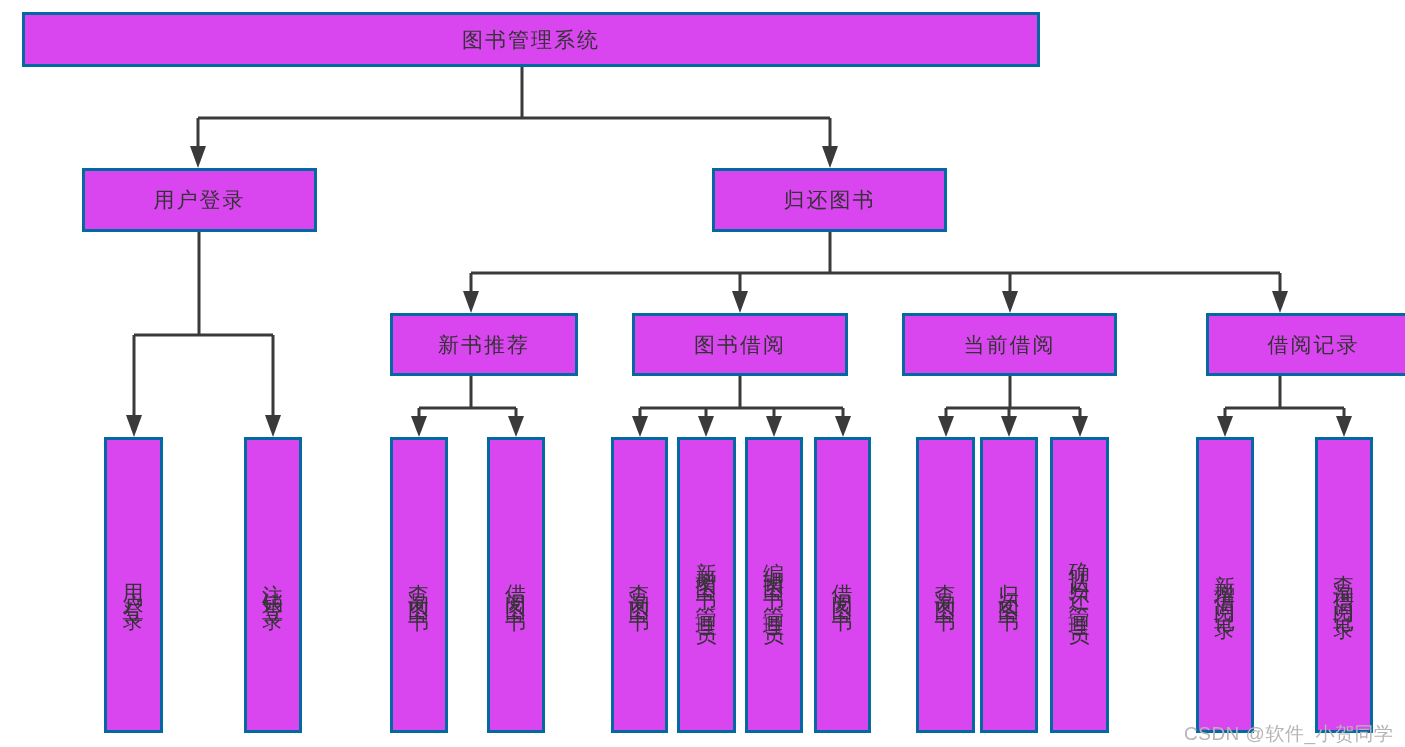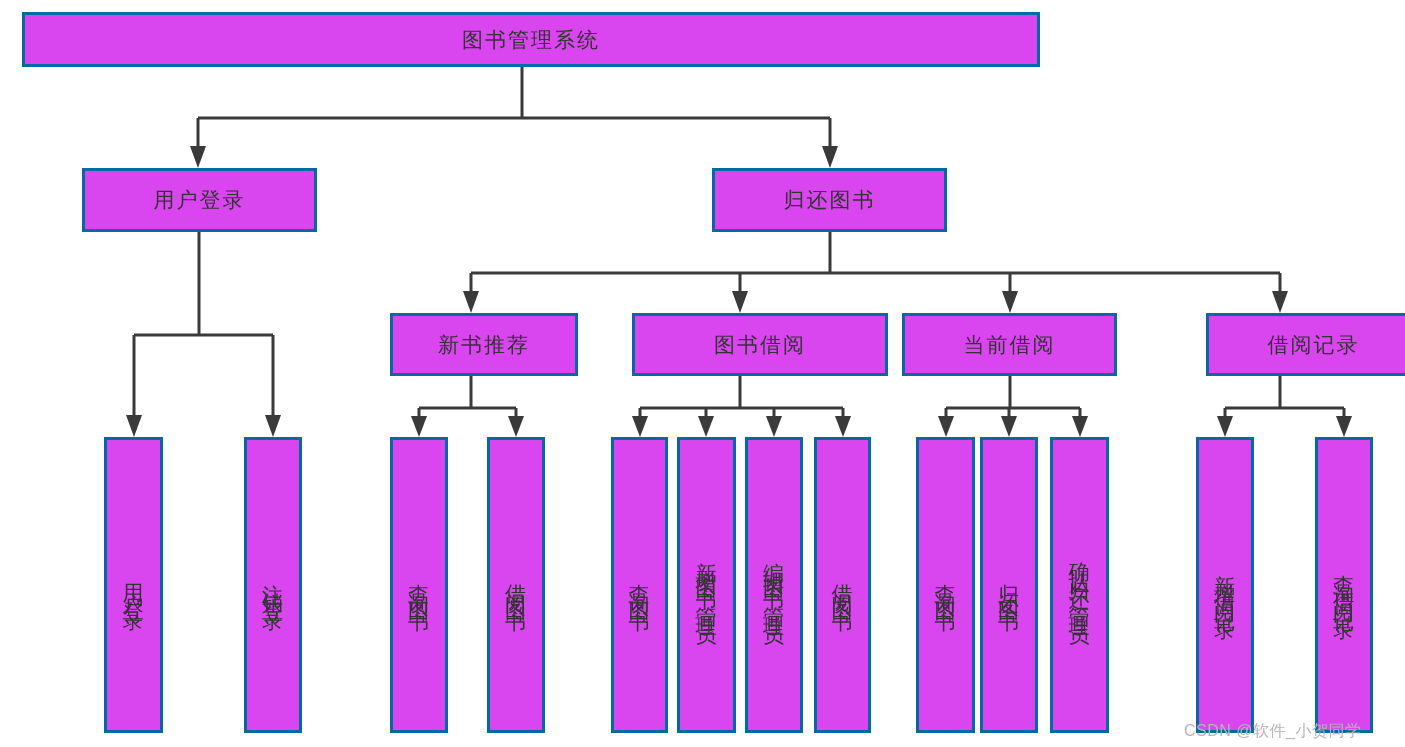--- a/index.html
+++ b/index.html
@@ -18,40 +18,40 @@
   }
   .leaf span{
     writing-mode:vertical-rl;text-orientation:mixed;
     letter-spacing:9px;font-size:21px;line-height:1;white-space:nowrap;
   }
   
   .n-root{left:22px;top:12px;width:1018px;height:55px;}
   .n-user-login{left:82px;top:168px;width:235px;height:64px;}
   .n-book-mgmt{left:712px;top:168px;width:235px;height:64px;}
   .n-new-rec{left:363px;top:313px;width:188px;height:63px;margin-left:27px;}
-  .n-book-borrow{left:632px;top:313px;width:256px;height:63px;}
+  .n-book-borrow{left:632px;top:313px;width:216px;height:63px;}
   .n-current{left:902px;top:313px;width:215px;height:63px;font-family:Liberation Serif, serif;}
   .n-records{left:1172px;top:313px;width:215px;height:63px;margin-left:34px;}
   
   .l-user-login{left:104px;width:59px;}
   .l-logout{left:244px;}
   .l-rec-q{left:390px;}
   .l-rec-b{left:487px;}
   .l-bb-q{left:611px;width:57px;}
   .l-bb-a{left:677px;width:59px;}
   .l-bb-e{left:745px;}
   .l-bb-b{left:814px;width:57px;}
   .l-cb-q{left:916px;width:59px;}
   .l-cb-r{left:980px;}
   .l-cb-c{left:1050px;width:59px;}
   .l-br-a{left:1196px;}
   .l-br-q{left:1315px;}
   .watermark{
     position:absolute;left:1184px;top:721px;z-index:5;
-    color:#b5b5b5;font-size:16px;letter-spacing:0.5px;white-space:nowrap;
+    color:#b5b5b5;font-size:19px;letter-spacing:0.5px;white-space:nowrap;
   }
 </style>
 </head>
 <body>
 
 <div class="canvas">
 
   <svg class="connectors" viewBox="0 0 1405 747" xmlns="http://www.w3.org/2000/svg">
     <g stroke="#3a3a3a" stroke-width="3" fill="none">
 

